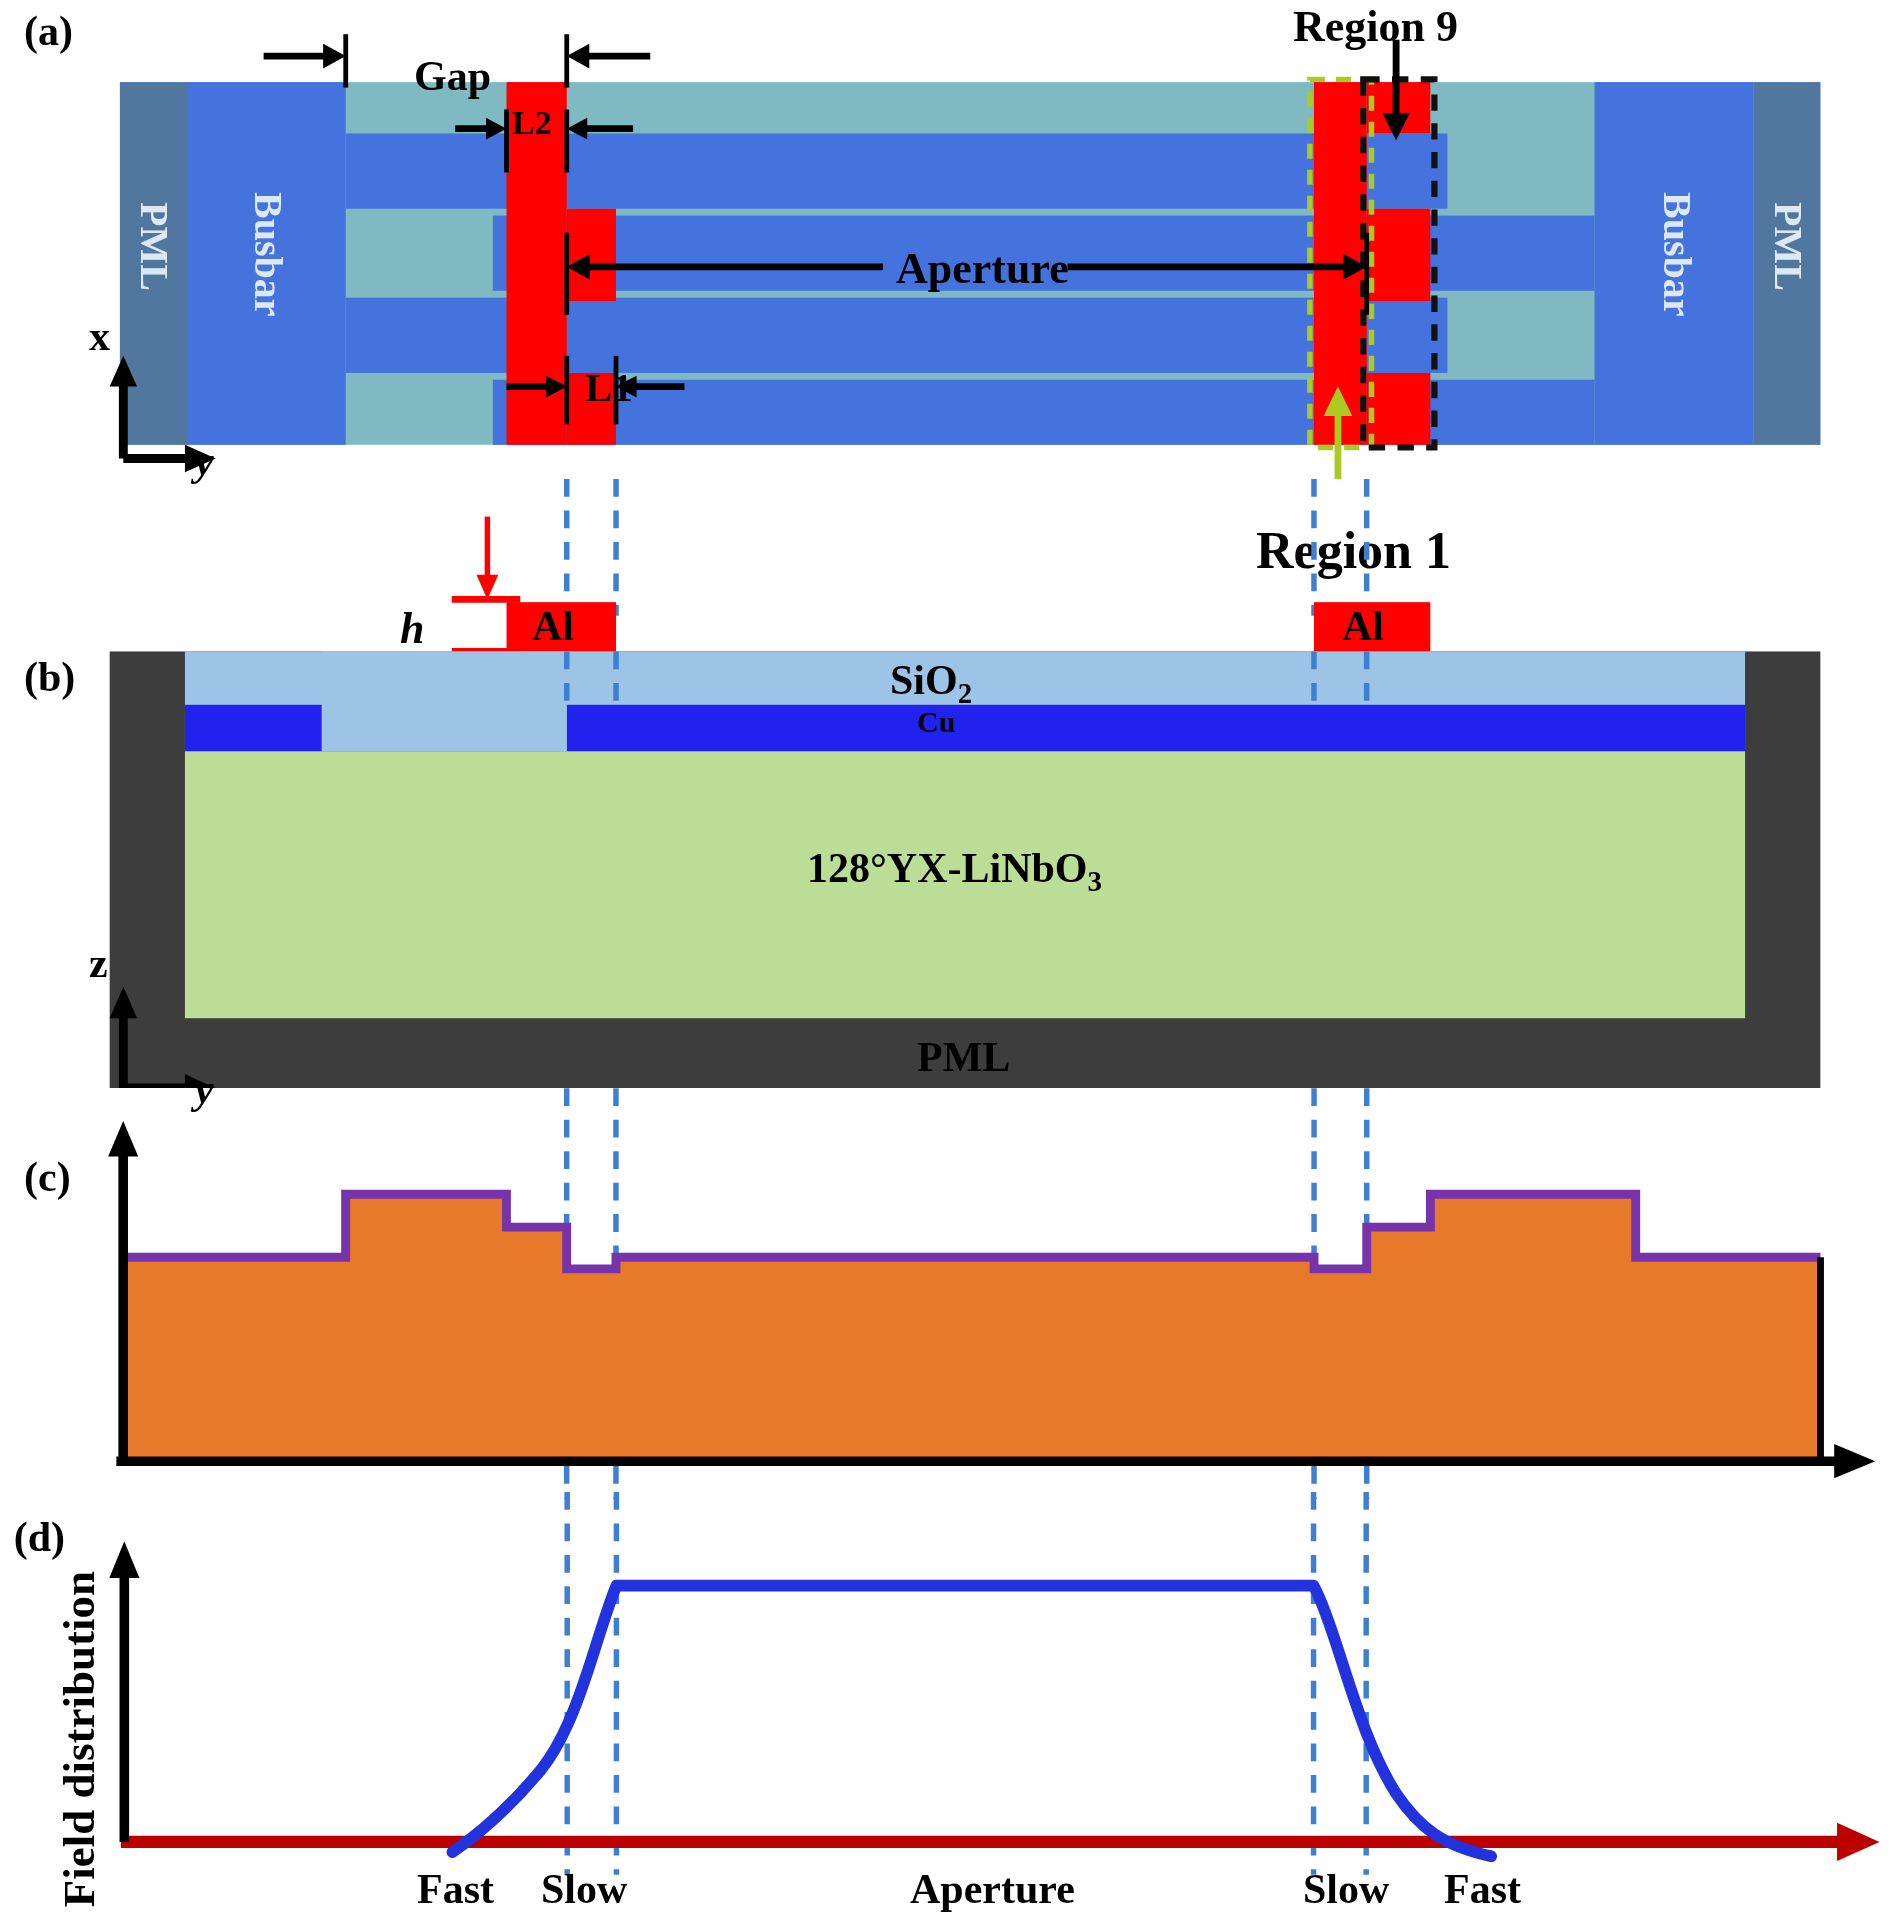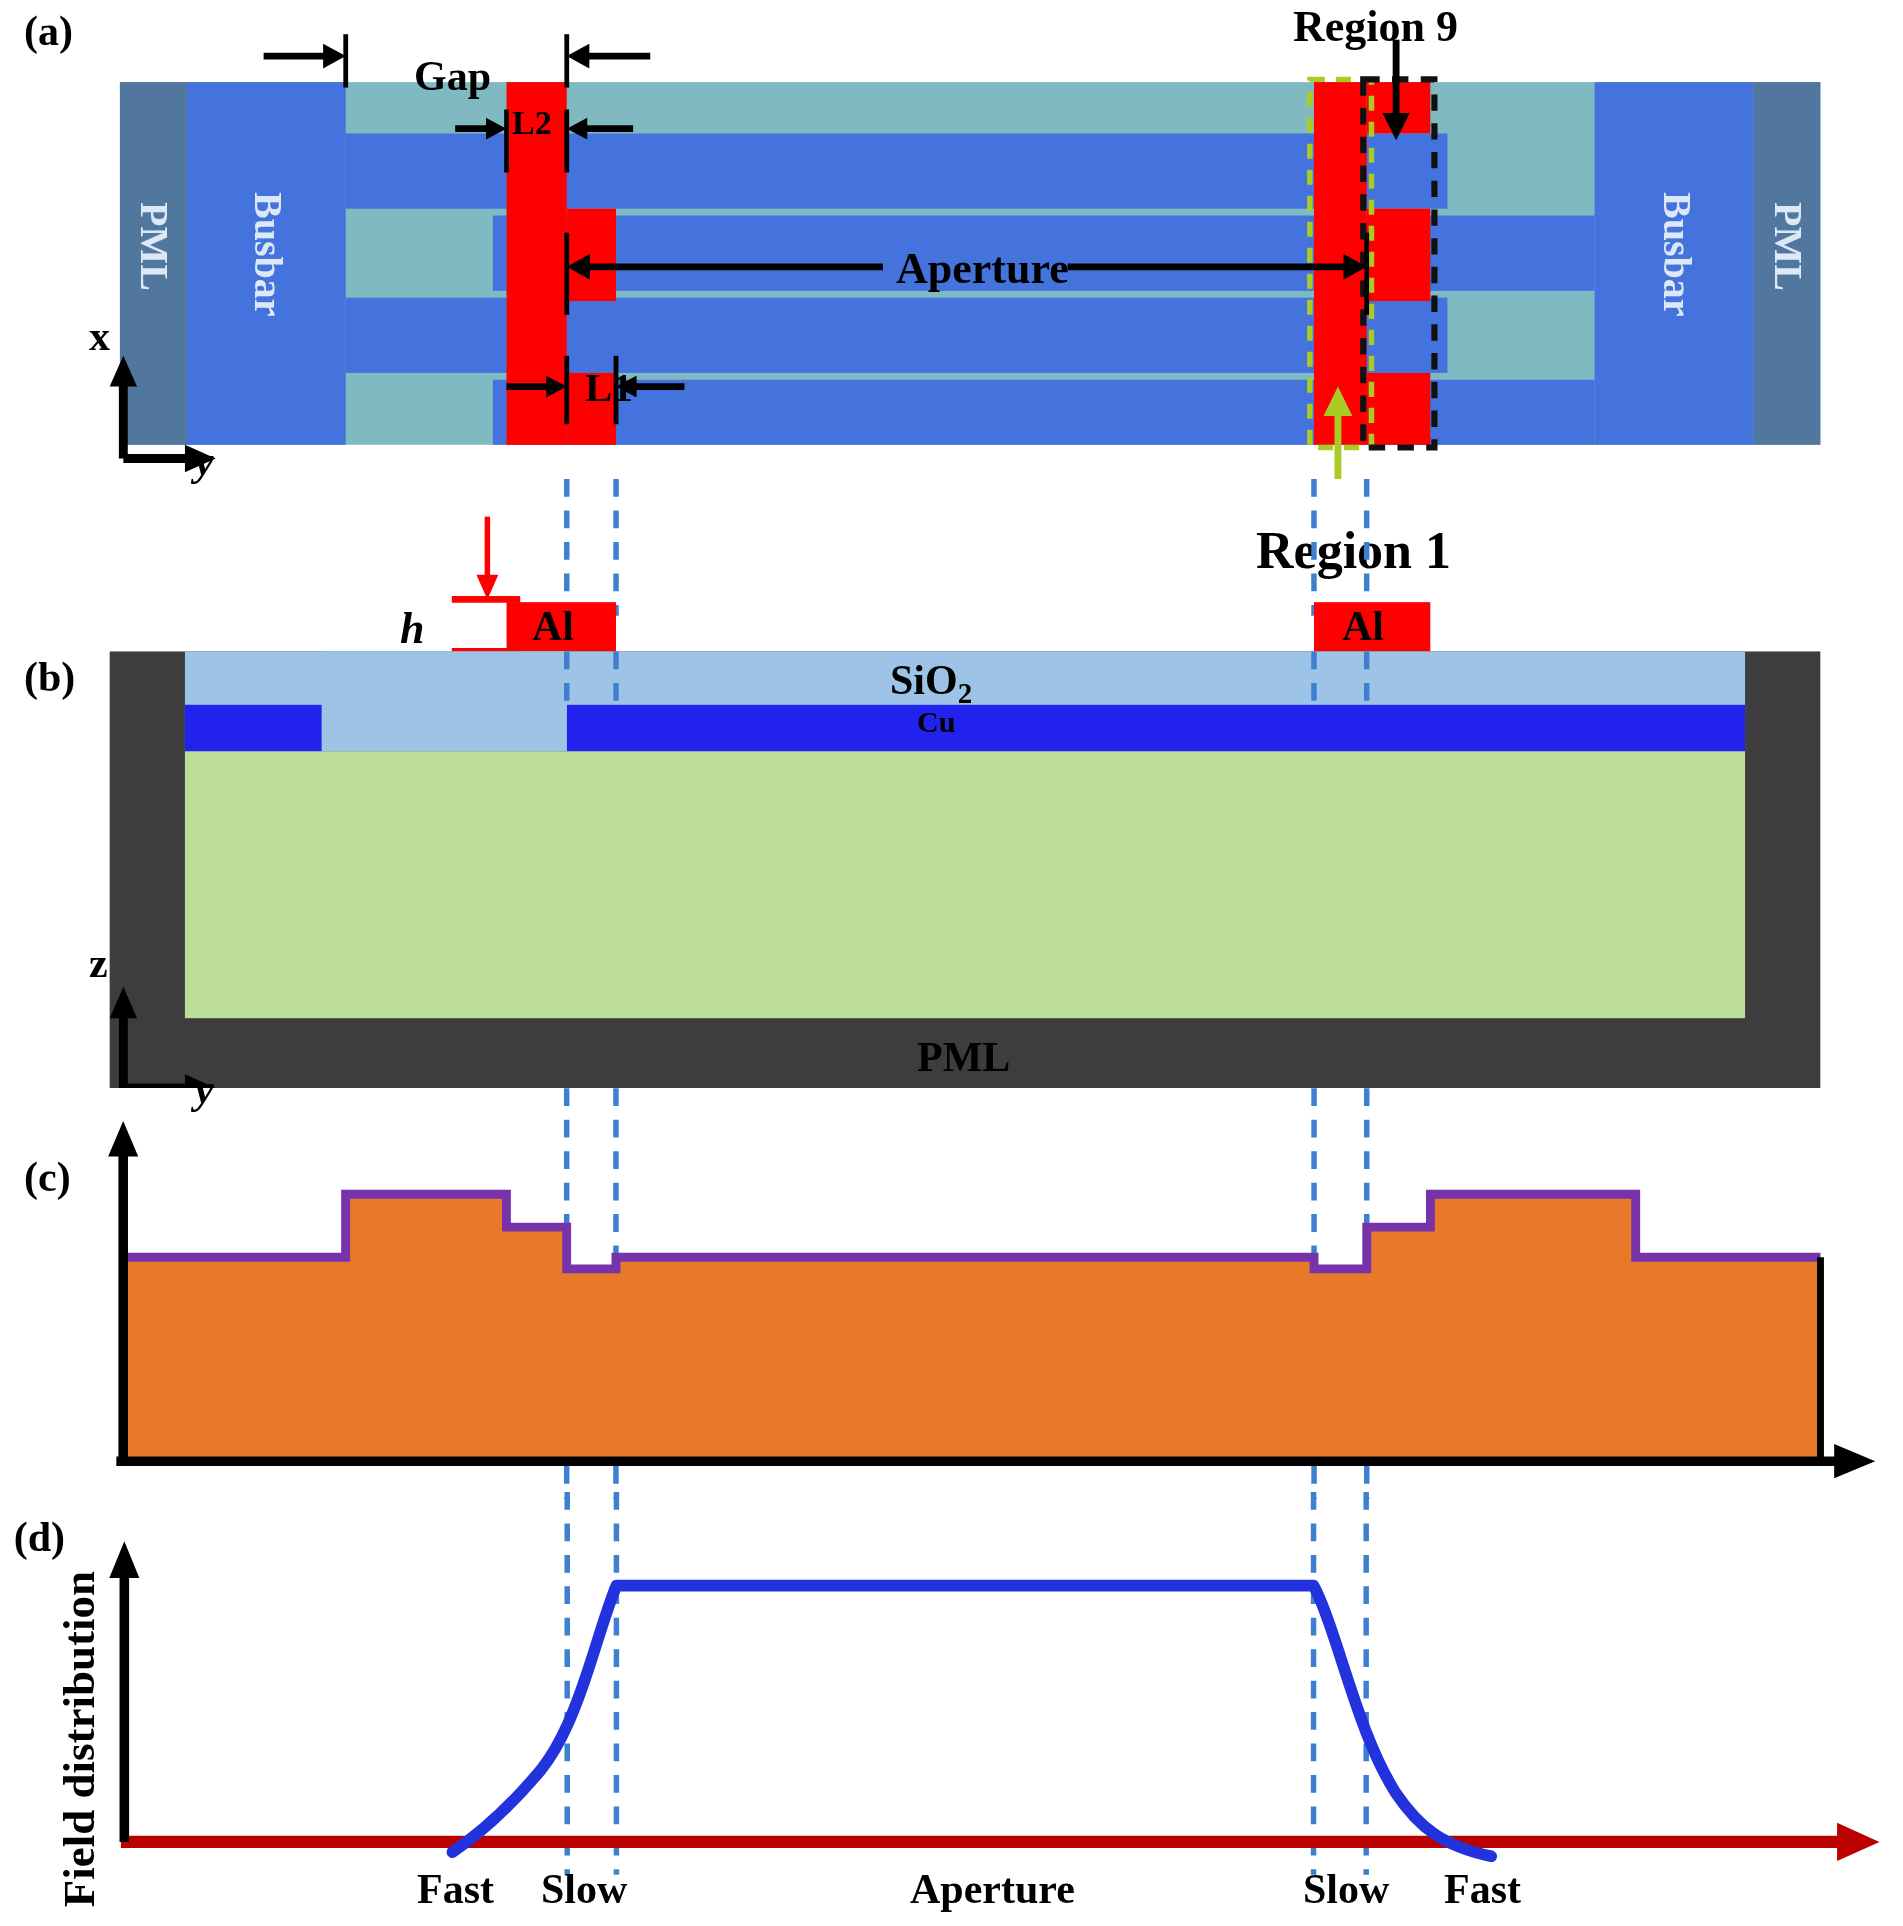--- a/index.html
+++ b/index.html
@@ -172,20 +172,23 @@
   </svg>
 
   <div class="pl" style="left:24px;top:174px;">(b)</div>
   <div class="lbl" style="left:400px;top:124px;font-size:44px;font-style:italic;">h</div>
   <div class="lbl" style="left:532px;top:123px;font-size:42px;">Al</div>
   <div class="lbl" style="left:1342px;top:123px;font-size:42px;">Al</div>
   <div class="lbl" style="left:890px;top:177px;font-size:42px;">
     <span>SiO</span><sub style="font-size:29px;">2</sub>
   </div>
   <div class="lbl" style="left:917px;top:226px;font-size:30px;">Cu</div>
+  <div class="lbl" style="left:807px;top:365px;font-size:42px;">
+    <span>128°YX-LiNbO</span><sub style="font-size:29px;">3</sub>
+  </div>
   <div class="lbl" style="left:917px;top:554px;font-size:42px;">PML</div>
   <div class="lbl" style="left:89px;top:460px;font-size:42px;">z</div>
   <div class="lbl" style="left:195px;top:586px;font-size:42px;font-style:italic;">y</div>
 </div>
 
 <div class="abs" style="left:0;top:1088px;width:1904px;height:411px;">
   <svg width="1904" height="411" viewBox="0 0 2782 600">
 
     <line x1="828" y1="0" x2="828" y2="600" stroke="#3F7FD0" stroke-width="8" stroke-dasharray="26 20"></line>
     <line x1="900" y1="0" x2="900" y2="600" stroke="#3F7FD0" stroke-width="8" stroke-dasharray="26 20"></line>

